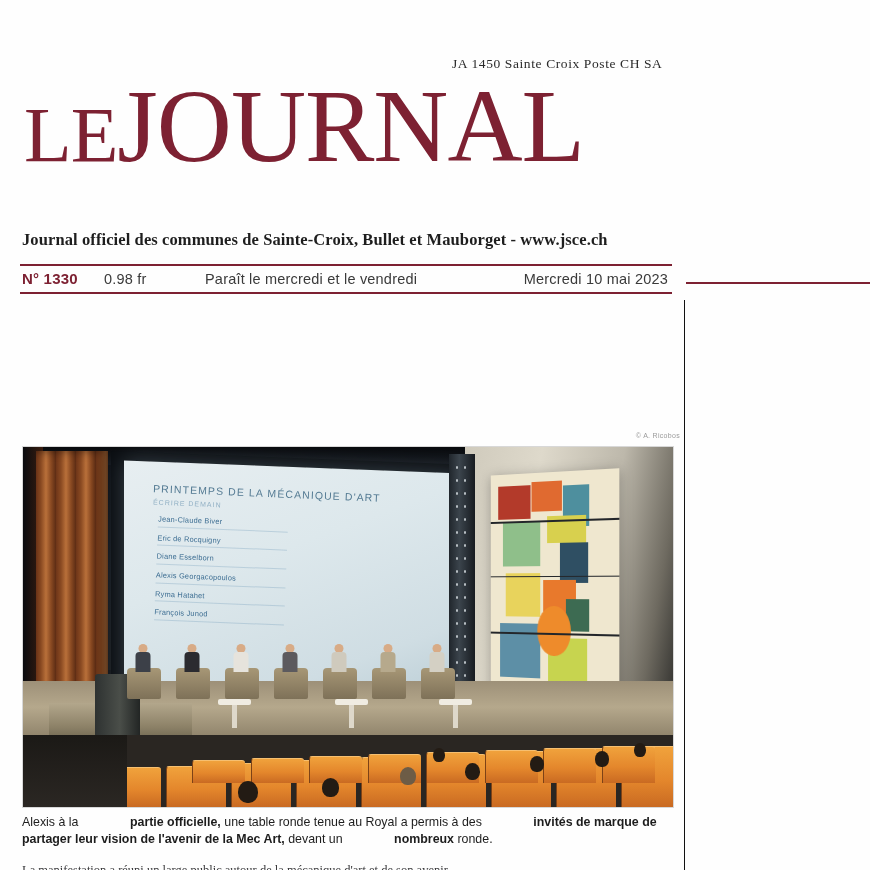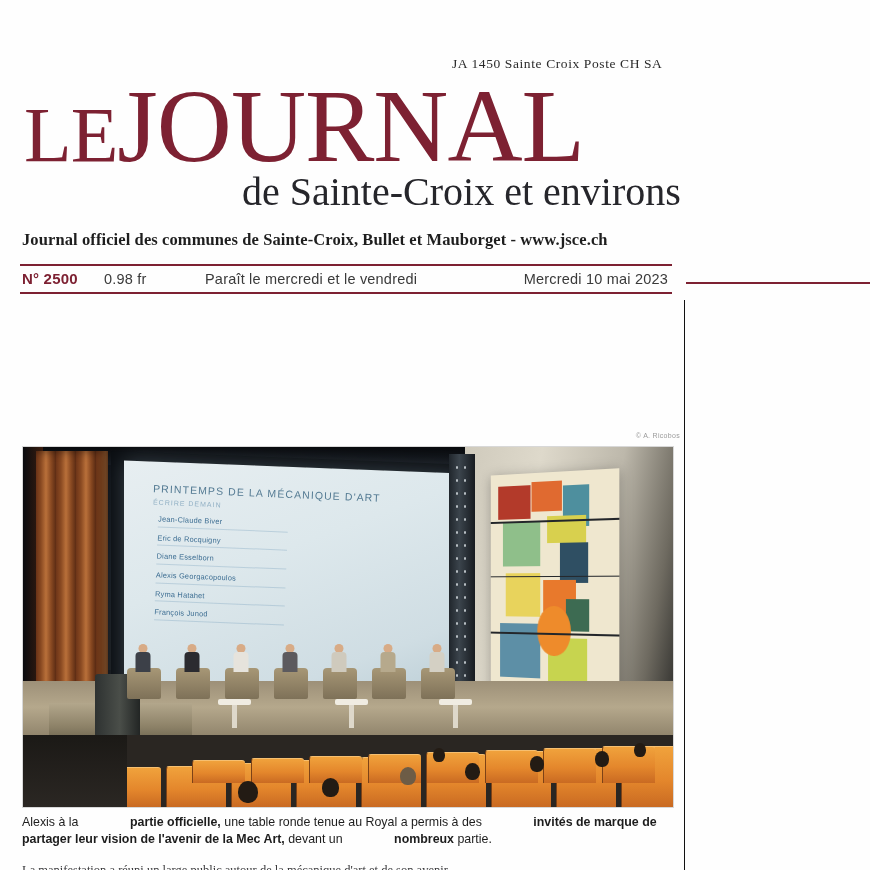--- a/index.html
+++ b/index.html
@@ -405,31 +405,30 @@
 <body>
 
 <div class="page">
 
   <div class="postal-line">JA   1450 Sainte Croix   Poste CH SA</div>
 
   <div class="masthead">
     <div class="masthead-title">
       <span class="small-caps">LE</span><span>JOURNAL</span>
     </div>
-    <div class="masthead-sub">de Sainte-Croix et environs</div>
   </div>
 
   <div class="official-line">Journal officiel des communes de Sainte-Croix, Bullet et Mauborget - www.jsce.ch</div>
 
   <div class="rule-top"></div>
   <div class="rule-top-right"></div>
   <div class="rule-bottom"></div>
 
   <div class="infobar">
-    <div class="issue">N° 2500</div>
+    <div class="issue">N° 1330</div>
     <div class="price">0.98 fr</div>
     <div class="frequency">Paraît le mercredi et le vendredi</div>
     <div class="date">Mercredi 10 mai 2023</div>
   </div>
 
   <div class="col-divider"></div>
 
   <h1 class="headline">
   </h1>
 
@@ -551,18 +550,18 @@
       <div class="aud-head" style="left:68%; bottom:38%; width:15px; height:17px;"></div>
       <div class="aud-head" style="left:78%; bottom:48%; width:14px; height:16px;"></div>
       <div class="aud-head" style="left:88%; bottom:56%; width:14px; height:16px;"></div>
       <div class="aud-head" style="left:63%; bottom:62%; width:12px; height:14px;"></div>
       <div class="aud-head" style="left:94%; bottom:70%; width:12px; height:14px;"></div>
     </div>
     <div class="ph-floor-left"></div>
   </div>
 
   <div class="caption">
-    <span>Alexis à la </span><b>partie officielle,</b><span> une table ronde tenue au Royal a permis à des </span><b>invités de marque de partager leur vision de l'avenir de la Mec Art,</b><span> devant un </span><b>nombreux</b><span> partie.</span>
+    <span>Alexis à la </span><b>partie officielle,</b><span> une table ronde tenue au Royal a permis à des </span><b>invités de marque de partager leur vision de l'avenir de la Mec Art,</b><span> devant un </span><b>nombreux</b><span> ronde.</span>
   </div>
 
   <div class="body-sliver">La manifestation a réuni un large public autour de la mécanique d'art et de son avenir</div>
 
 </div>
 
 </body></html>

